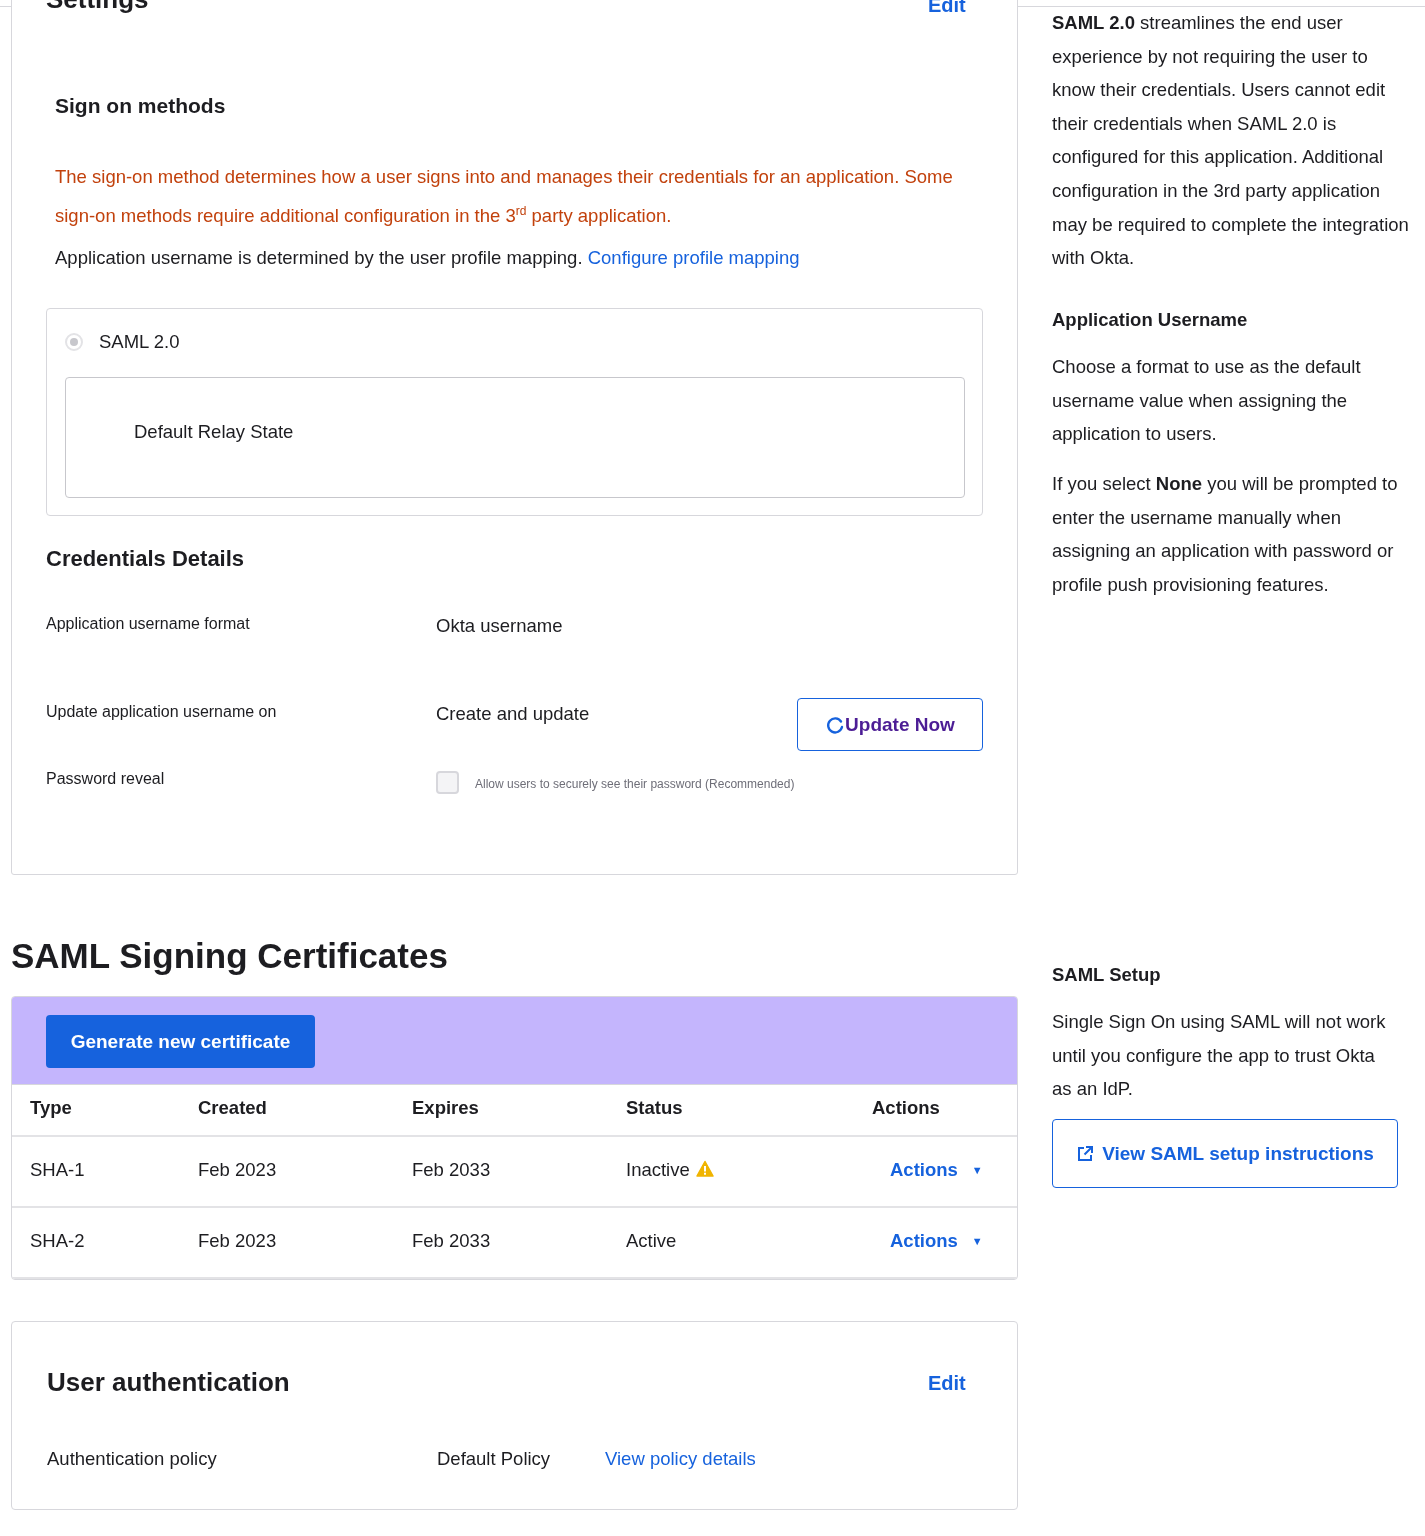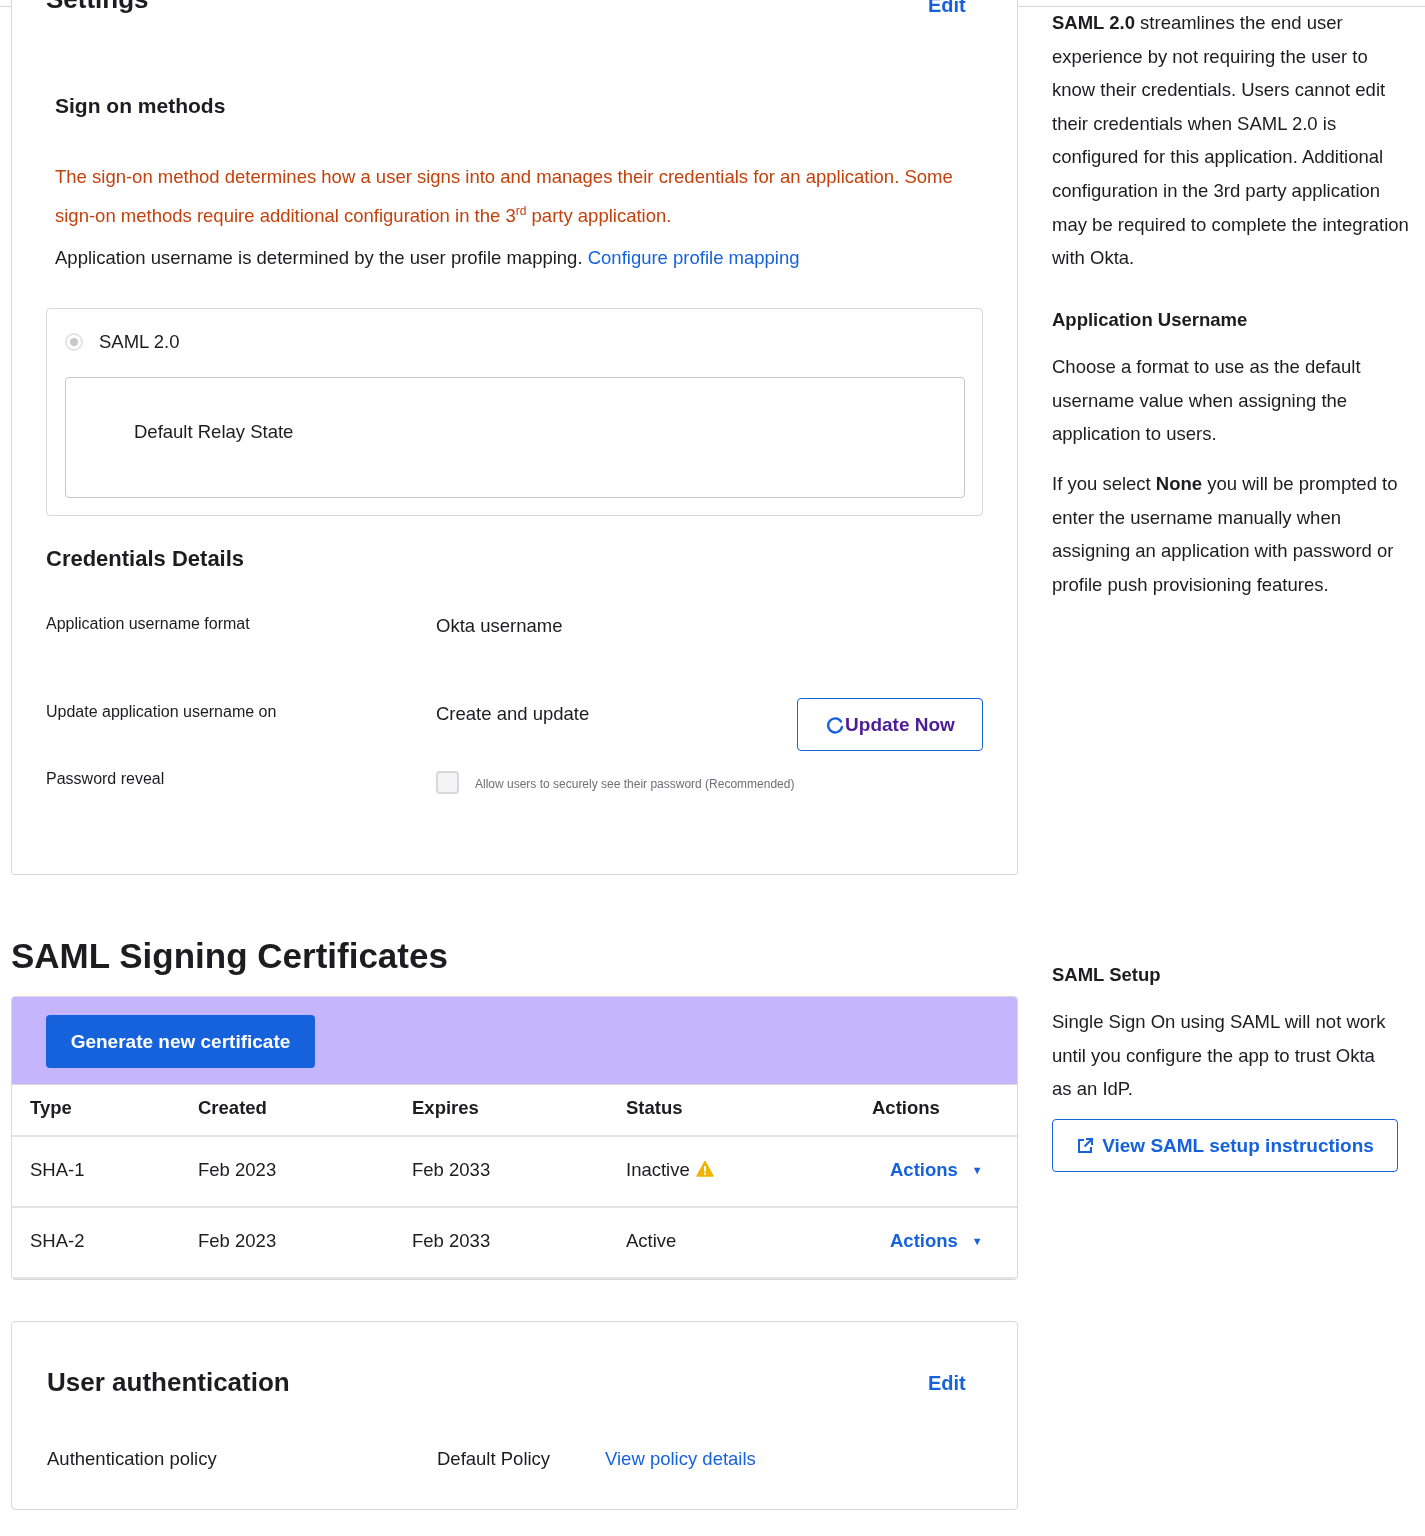--- a/index.html
+++ b/index.html
@@ -70,21 +70,21 @@
   .auth-edit { position: absolute; left: 916px; top: 50px; font-size: 20px; font-weight: 700; color: #1662dd; }
   .auth-label { position: absolute; left: 35px; top: 126px; font-size: 18.5px; }
   .auth-val { position: absolute; left: 425px; top: 126px; font-size: 18.5px; }
   .auth-link { position: absolute; left: 593px; top: 126px; font-size: 18.5px; color: #1662dd; }
 
   
   .side { position: absolute; left: 1052px; width: 360px; font-size: 18.5px; line-height: 33.6px; color: #1d1d21; }
   .side b { font-weight: 700; }
   .side-h { position: absolute; left: 1052px; font-size: 18.5px; font-weight: 700; }
   .saml-btn {
-    position: absolute; left: 1052px; top: 1119px; width: 346px; height: 53px;
+    position: absolute; left: 1052px; top: 1119px; width: 346px; height: 69px;
     border: 1px solid #1662dd; border-radius: 4px; background: #fff; color: #1662dd;
     font-size: 19px; font-weight: 700; display: flex; align-items: center; justify-content: center; gap: 8px; cursor: pointer;
   }
   .saml-btn svg { width: 18px; height: 18px; }
 </style>
 </head>
 <body>
 
 <div class="topline"></div>
 

